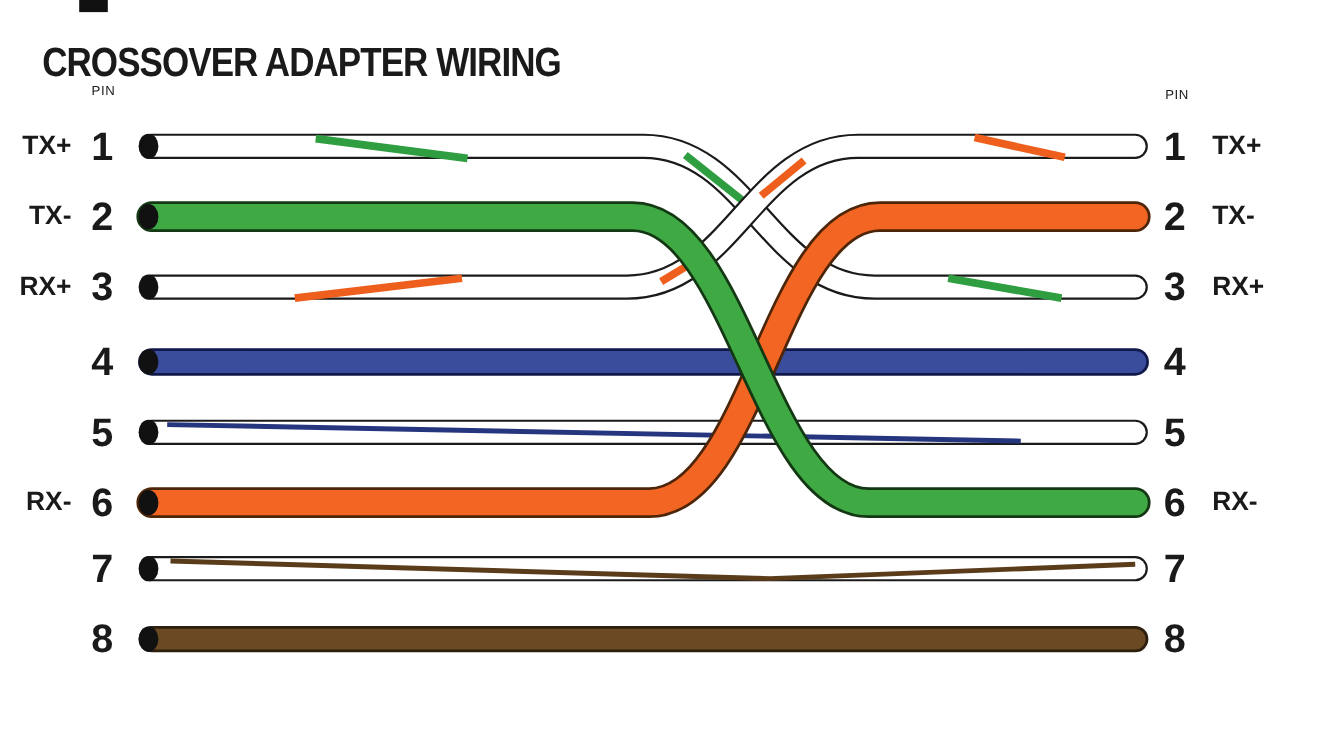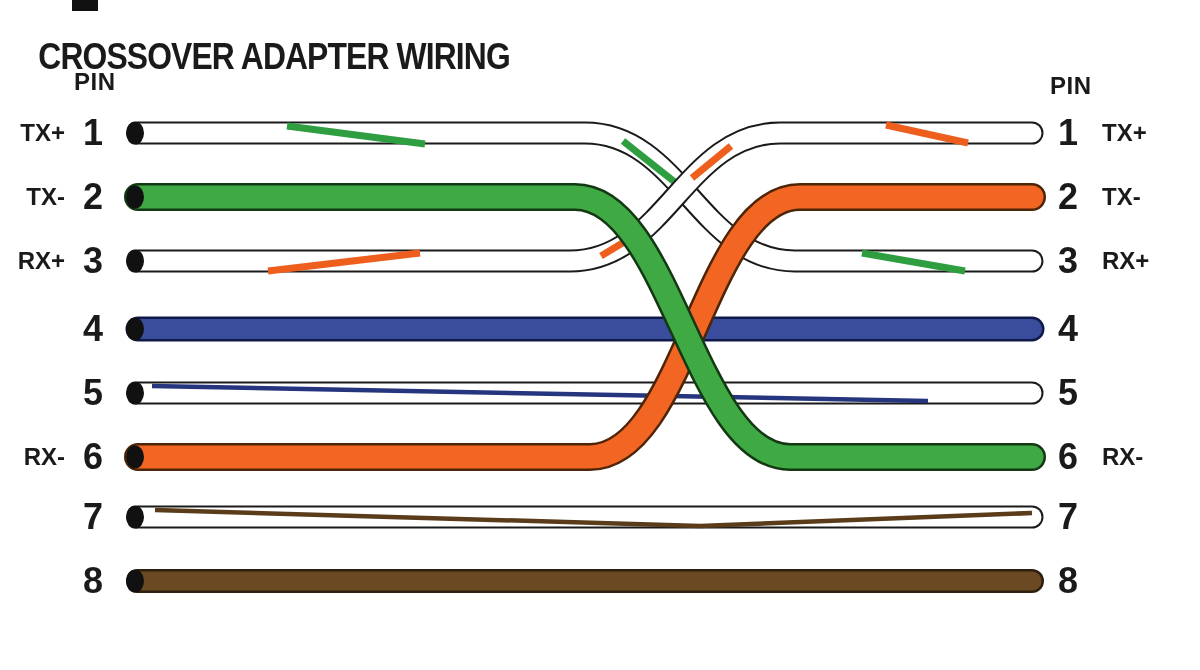--- a/index.html
+++ b/index.html
@@ -4,21 +4,21 @@
 <style>
   html,body{margin:0;padding:0;background:#fff;}
   .stage{
     position:relative;width:1200px;height:670px;background:#ffffff;overflow:hidden;
     font-family:"Liberation Sans", sans-serif;color:#1a1a1a;
   }
   .corner-mark{position:absolute;left:72px;top:0;width:26px;height:11px;background:#111;}
   .title{position:absolute;top:36px;left:0;right:0;text-align:left;
     font-size:37px;font-weight:bold;letter-spacing:-1px;white-space:nowrap;}
   .title-inner{display:inline-block;transform:scaleX(0.86);transform-origin:center;}
-  .pin-h{position:absolute;font-size:24px;font-weight:bold;line-height:20px;letter-spacing:0.5px;}
+  .pin-h{position:absolute;font-size:12px;font-weight:normal;line-height:20px;letter-spacing:0.5px;}
   .pin-h-left{left:74px;top:72px;width:40px;text-align:center;}
   .pin-h-right{left:1050px;top:76px;width:40px;text-align:center;}
   .sig-left{position:absolute;left:10px;width:55px;text-align:right;
     font-size:24px;font-weight:bold;transform:translateY(-50%);line-height:24px;}
   .num-left{position:absolute;left:78px;width:30px;text-align:center;
     font-size:36px;font-weight:bold;transform:translateY(-50%);line-height:36px;}
   .num-right{position:absolute;left:1053px;width:30px;text-align:center;
     font-size:36px;font-weight:bold;transform:translateY(-50%);line-height:36px;}
   .sig-right{position:absolute;left:1102px;width:70px;text-align:left;
     font-size:24px;font-weight:bold;transform:translateY(-50%);line-height:24px;}

